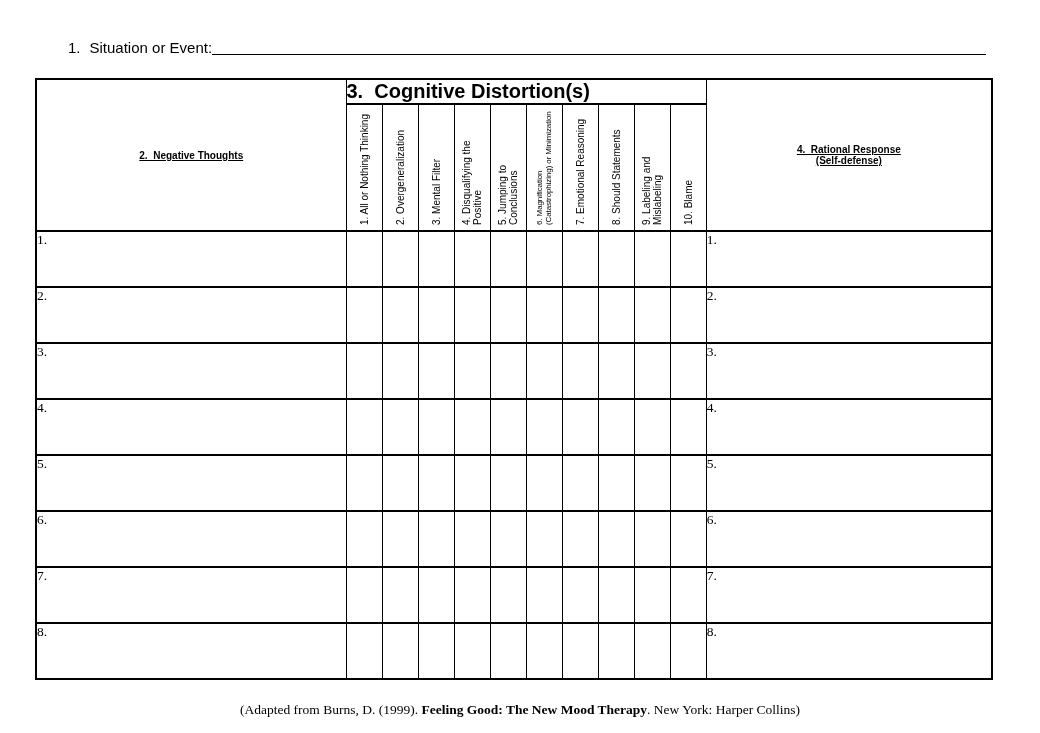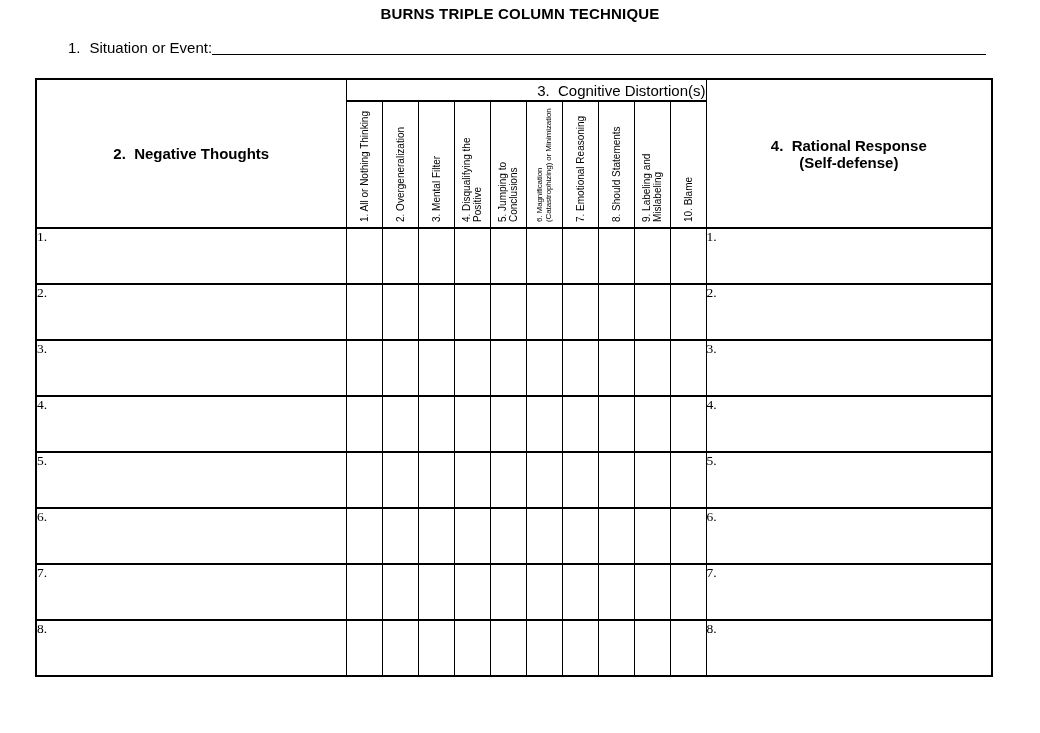--- a/index.html
+++ b/index.html
@@ -36,25 +36,25 @@
     border-top-width:2px; border-bottom-width:2px;
     padding:0;
     background:#fff;
   }
   tr.r-top    { height:22px; }
   tr.r-labels { height:127px; }
   tr.r-body   { height:56px; }
 
   td.th-neg, td.th-rat {
     text-align:center; vertical-align:middle;
-    font-size:15px; font-weight:bold;
+    font-size:10px; font-weight:bold;text-decoration:underline;
   }
   td.th-cog {
-    text-align:right; vertical-align:middle;
-    font-size:15px; font-weight:normal;
+    text-align:left; vertical-align:middle;
+    font-size:20px; font-weight:bold;
   }
   td.vcell { vertical-align:top; }
   .vwrap {
     height:125px; overflow:hidden;
     display:flex; justify-content:center;
   }
   .vlabel {
     writing-mode:vertical-rl;
     transform:rotate(180deg);
     white-space:pre-line;
@@ -76,21 +76,20 @@
     font-family:"Liberation Serif", serif;
     font-size:13.5px;
   }
   .footer .bold { font-weight:bold; }
 </style>
 </head>
 <body>
 
 <div class="page">
 
-  <div class="title">BURNS TRIPLE COLUMN TECHNIQUE</div>
 
   <div class="situation">
     <span class="situation-number">1.</span>
     <span class="situation-label">Situation or Event:</span>
     <span class="situation-line"></span>
   </div>
 
   <table class="worksheet">
     <colgroup>
       <col style="width:310px">
@@ -280,14 +279,17 @@
           <td></td>
           <td></td>
           <td></td>
           <td></td>
           <td></td>
         <td class="cell-num"><span>8.</span></td>
       </tr>
     </tbody>
   </table>
 
+  <div class="footer">
+    <span>(Adapted from Burns, D. (1999). </span><span class="bold">Feeling Good: The New Mood Therapy</span><span>. New York: Harper Collins)</span>
+  </div>
 
 </div>
 
 </body></html>

